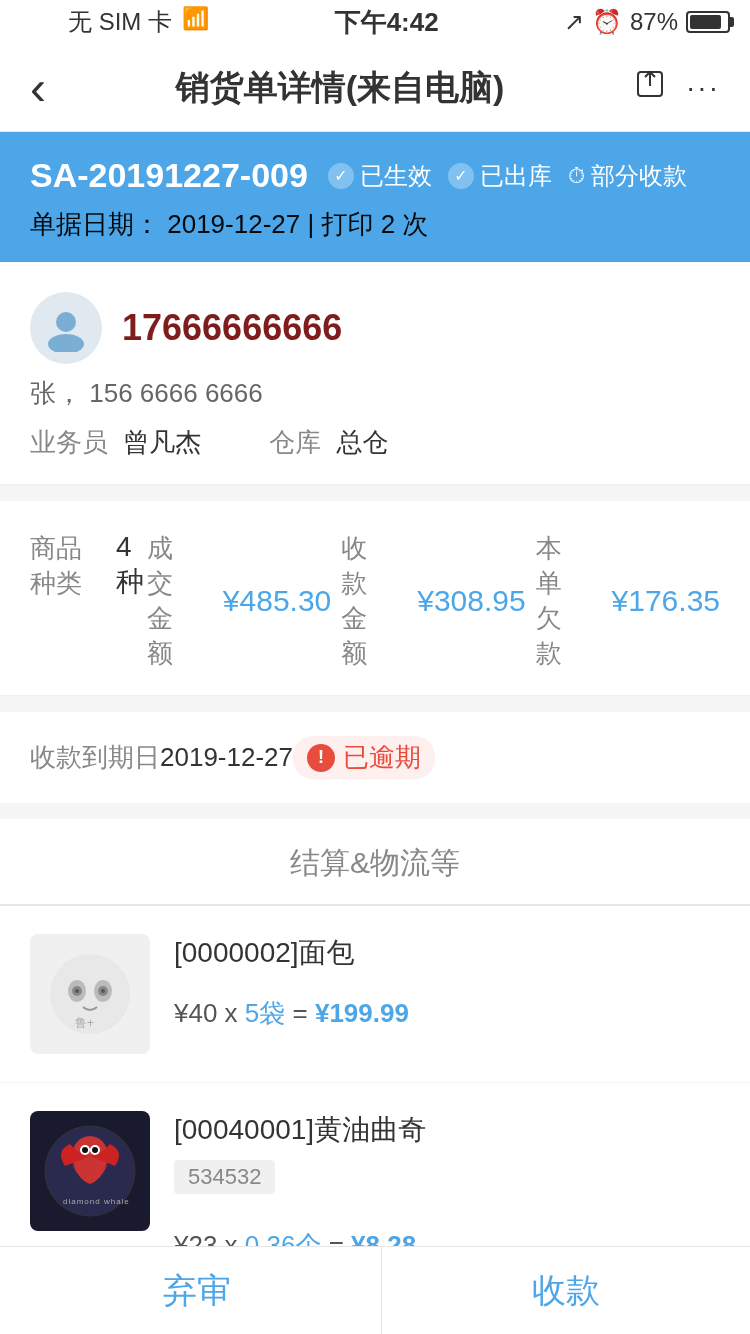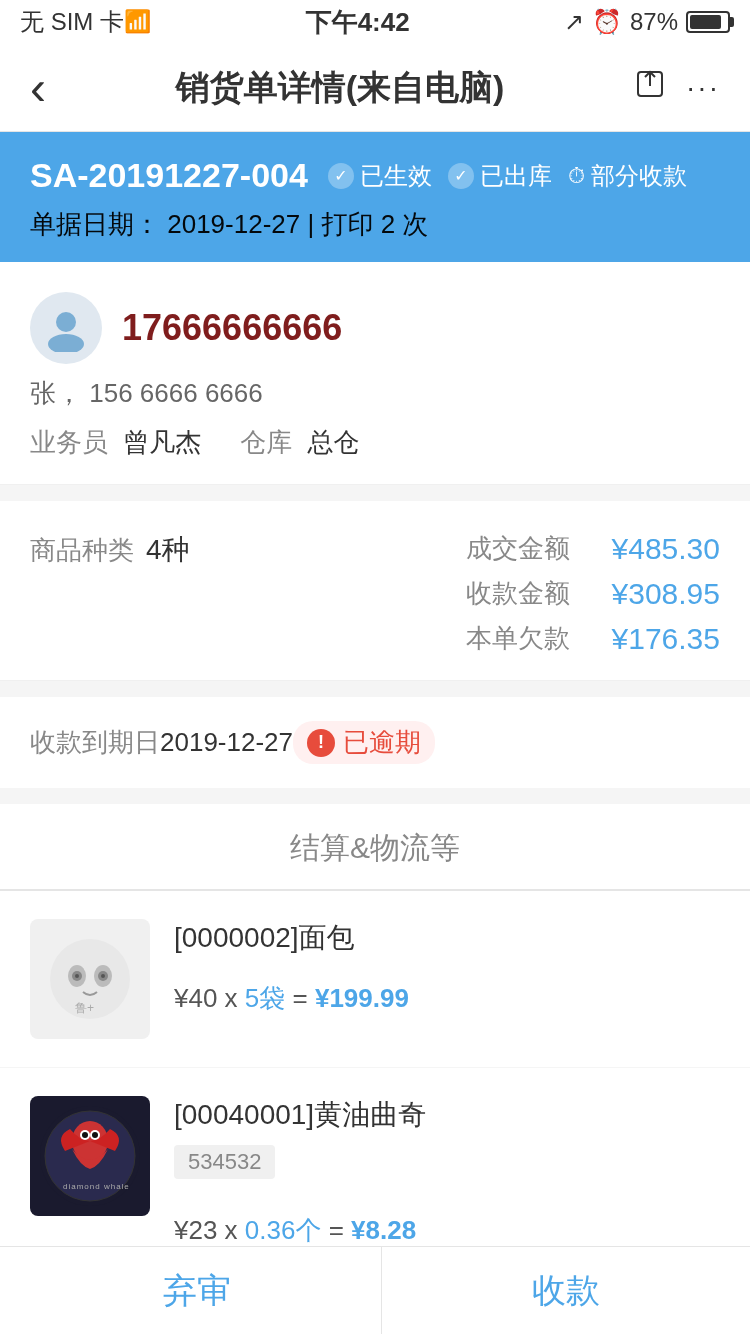--- a/index.html
+++ b/index.html
@@ -19,21 +19,23 @@
       background: #fff;
       display: flex;
       align-items: center;
       justify-content: space-between;
       padding: 0 20px;
       font-size: 24px;
       font-weight: 500;
     }
     .status-left {
       display: flex;
-      align-items: center;
+      align-items: flex-start;
+      gap: 10px;
+      margin-left: 48px;
     }
     .status-right {
       display: flex;
       align-items: center;
       gap: 8px;
       font-size: 24px;
     }
     .battery-icon {
       width: 44px;
       height: 22px;
@@ -165,21 +167,21 @@
       font-weight: 600;
       color: #7f1d1d;
     }
     .customer-detail {
       font-size: 26px;
       color: #666;
       margin-bottom: 14px;
     }
     .customer-meta {
       display: flex;
-      gap: 39px;
+      gap: 68px;
       font-size: 26px;
       color: #555;
     }
     .meta-label { color: #888; }
     .meta-value { color: #333; margin-left: 8px; }
 
     
     .stats-section {
       background: #fff;
       padding: 30px 30px 24px;
@@ -200,21 +202,21 @@
       font-size: 26px;
       color: #888;
     }
     .stats-value {
       font-size: 28px;
       color: #333;
       font-weight: 500;
     }
     .stats-right {
       display: flex;
-      flex-direction: column;
+      flex-direction: row;
       align-items: flex-end;
       gap: 10px;
     }
     .stat-item {
       display: flex;
       gap: 20px;
       align-items: center;
     }
     .stat-item-label {
       font-size: 26px;
@@ -416,21 +418,21 @@
         <rect x="4" y="4" width="24" height="24" rx="3" stroke="#333" stroke-width="2" fill="none"></rect>
         <path d="M16 4 L16 18 M11 9 L16 4 L21 9" stroke="#333" stroke-width="2" fill="none"></path>
       </svg>
     </span>
     <span class="nav-action-icon" style="letter-spacing:2px;font-size:28px;">···</span>
   </div>
 </div>
 
 <div class="order-header">
   <div class="order-header-top">
-    <span class="order-id">SA-20191227-004</span>
+    <span class="order-id">SA-20191227-009</span>
     <div class="status-badges">
       <div class="badge">
         <div class="badge-check">✓</div>
         <span>已生效</span>
       </div>
       <div class="badge">
         <div class="badge-check">✓</div>
         <span>已出库</span>
       </div>
       <div class="badge">

